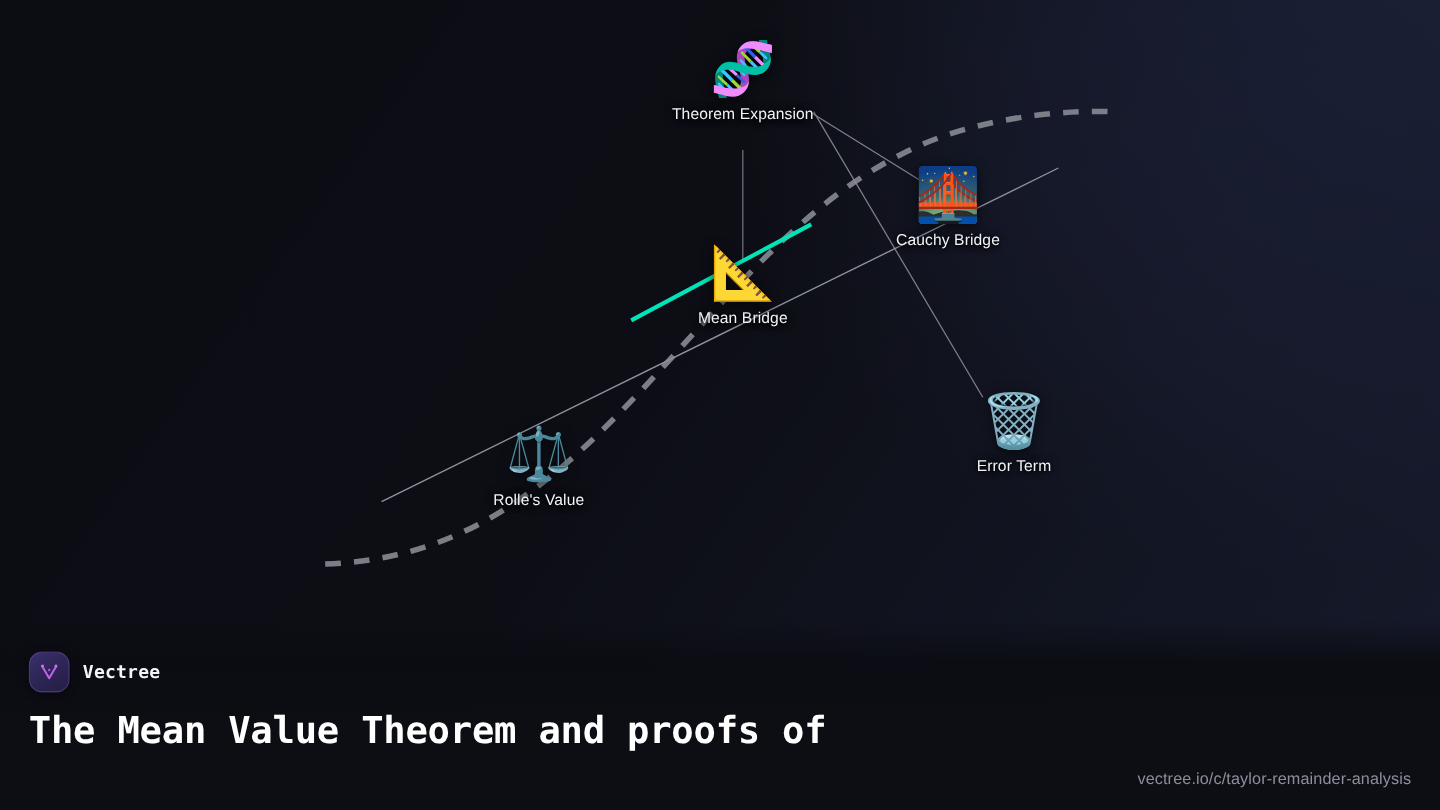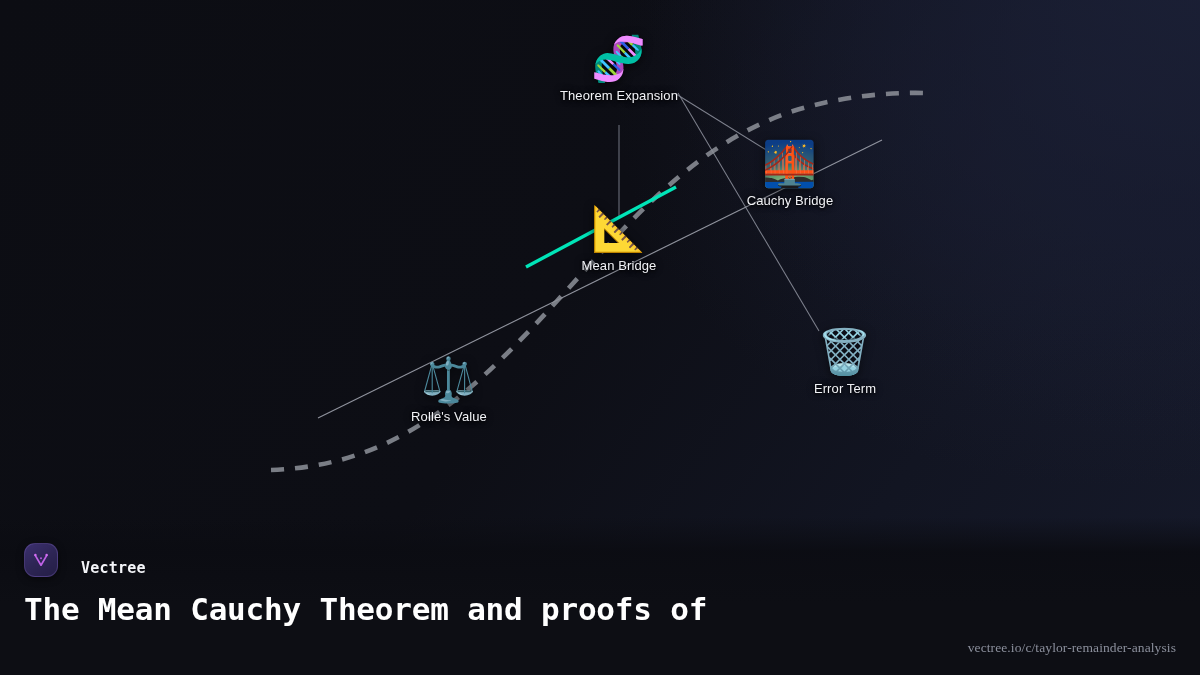--- a/index.html
+++ b/index.html
@@ -49,21 +49,21 @@
   }
 
   
   #footer {
     position:absolute;
     left:0; right:0; bottom:0;
     height:158px;
     padding:26px 24px 18px 24px;
     background:linear-gradient(to bottom, rgba(11,12,18,0.0) 0%, rgba(11,12,18,0.92) 22%, #0d0e14 55%, #0d0e14 100%);
   }
-  #brand { display:flex; align-items:flex-end; gap:23px; }
+  #brand { display:flex; align-items:center; gap:11px; }
   .brand-mark {
     width:34px; height:34px;
     border-radius:11px;
     background:linear-gradient(148deg,#3b2f6e 0%,#2d2554 52%,#241e46 100%);
     border:1px solid rgba(150,120,225,0.25);
     display:flex; align-items:center; justify-content:center;
     flex:none;
     box-shadow:0 2px 7px rgba(0,0,0,0.5);
   }
   .brand-name {
@@ -77,21 +77,21 @@
     font-size:31px;
     font-weight:700;
     line-height:1.08;
     color:#ffffff;
     letter-spacing:-0.2px;
     max-width:800px;
   }
   #site-url {
     position:absolute;
     right:24px; bottom:19px;
-    font-family:Liberation Serif, serif;
+    font-family:Liberation Sans, sans-serif;
     font-size:13.5px;
     color:#8b8f9c;
     letter-spacing:0.1px;
   }
 </style>
 </head>
 <body>
 
 <div id="stage">
 
@@ -141,19 +141,19 @@
           <path d="M4.4 5.6 L10 15.2 L15.6 5.6" fill="none" stroke="#c062e8" stroke-width="1.7" stroke-linecap="round" stroke-linejoin="round"></path>
           <circle cx="4.4" cy="5.0" r="1.25" fill="#d36ff2"></circle>
           <circle cx="15.6" cy="5.0" r="1.25" fill="#d36ff2"></circle>
           <circle cx="10.0" cy="8.3" r="1.0" fill="#b155dd"></circle>
         </svg>
       </div>
       <div class="brand-name">Vectree</div>
     </div>
 
     <div id="headline">
-      <div>The Mean Cauchy Theorem and proofs of</div>
+      <div>The Mean Value Theorem and proofs of</div>
     </div>
 
     <div id="site-url">vectree.io/c/taylor-remainder-analysis</div>
   </div>
 
 </div>
 
 </body></html>

